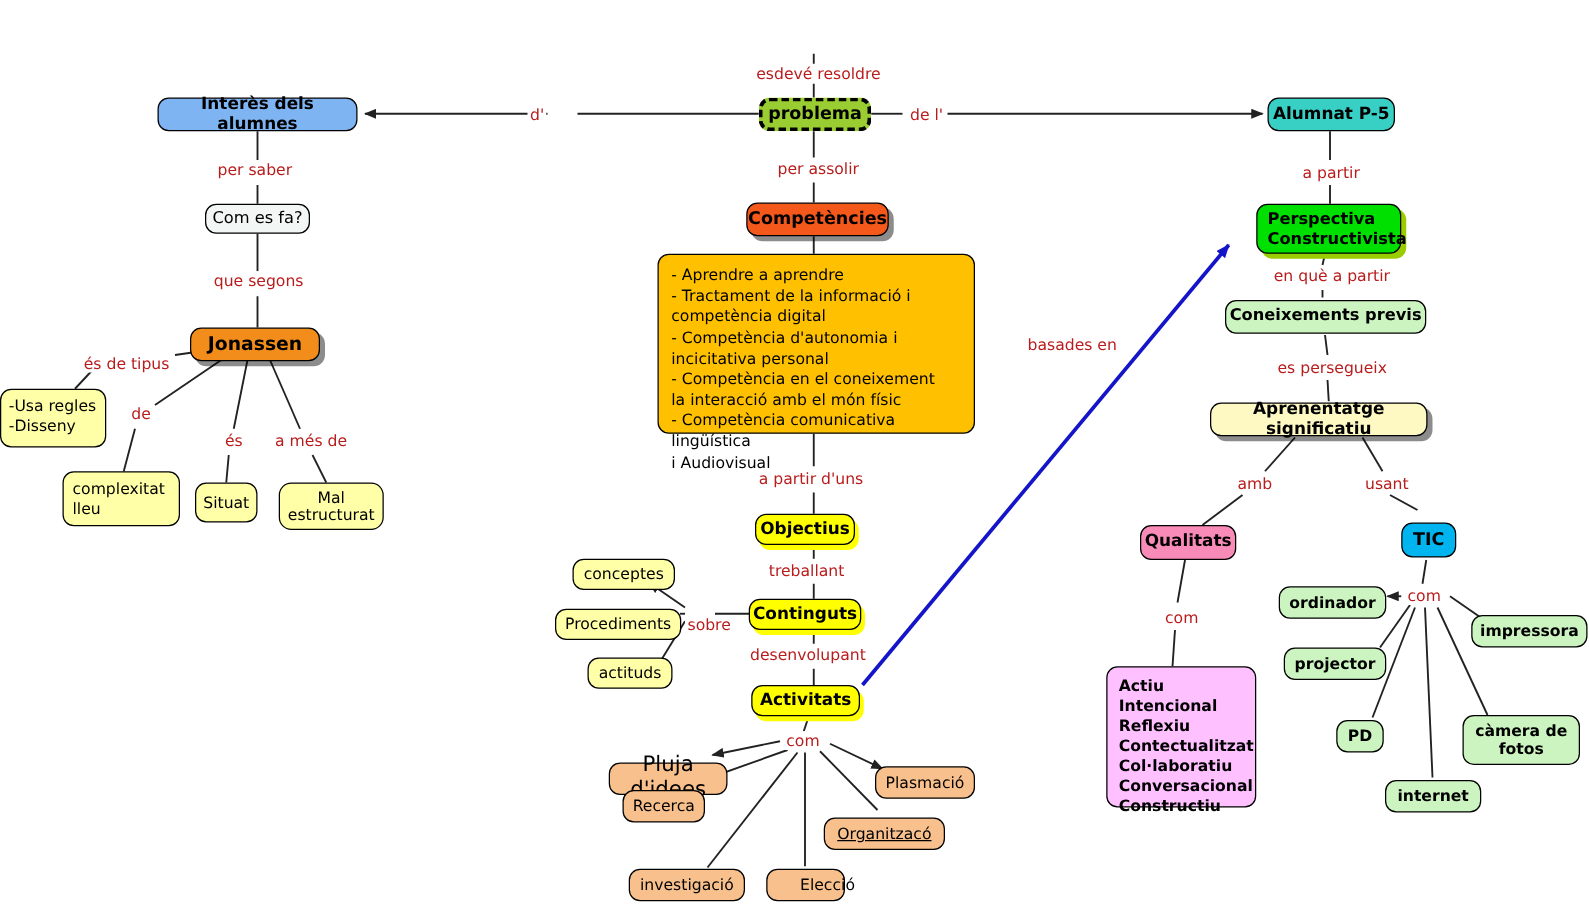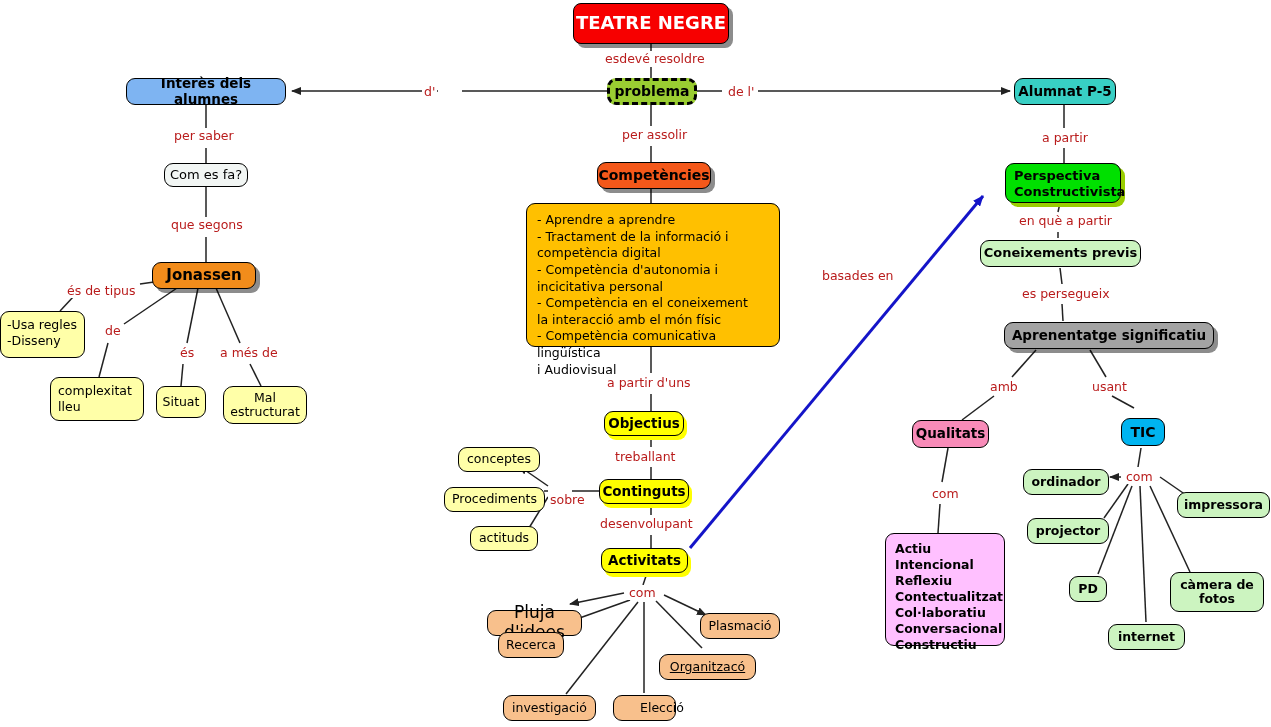--- a/index.html
+++ b/index.html
@@ -143,21 +143,20 @@
 
       <path d="M1121,477 L1110,477" marker-end="url(#ah)"></path>
       <path d="M1128,484 L1104,518"></path>
       <path d="M1132,486 L1098,574"></path>
       <path d="M1140,486 L1146,622"></path>
       <path d="M1150,486 L1190,572"></path>
       <path d="M1160,477 L1186,495"></path>
     </g>
   </svg>
 
-  <div class="node bold sh" style="left:573px;top:3px;width:156px;height:41px;background:#f70000;color:#ffffff;font-size:18px;border-radius:8px;">TEATRE NEGRE</div>
 
   <div class="node bold" style="left:607px;top:78px;width:90px;height:27px;background:#9acd32;font-size:14px;border:3px dashed #000;border-radius:9px;">problema</div>
 
   <div class="node bold" style="left:126px;top:78px;width:160px;height:27px;background:#7eb4f2;font-size:13.5px;">Interès dels alumnes</div>
 
   <div class="node bold" style="left:1014px;top:78px;width:102px;height:27px;background:#38cfc4;font-size:13.5px;">Alumnat P-5</div>
 
   <div class="node" style="left:164px;top:163px;width:84px;height:24px;background:#f2f6f4;font-size:13px;">Com es fa?</div>
 
   <div class="node bold sh" style="left:152px;top:262px;width:104px;height:27px;background:#f28c1b;font-size:15px;">Jonassen</div>
@@ -207,21 +206,21 @@
 
   <div class="node" style="left:659px;top:654px;width:97px;height:26px;background:#f8c08c;font-size:12.5px;text-decoration:underline;">Organitzacó</div>
 
   <div class="node" style="left:700px;top:613px;width:80px;height:26px;background:#f8c08c;font-size:12.5px;">Plasmació</div>
 
   <div class="node bold shg listbox" style="left:1005px;top:163px;width:116px;height:40px;background:#00e000;font-size:13px;padding:4px 8px;line-height:1.2;">Perspectiva
 Constructivista</div>
 
   <div class="node bold" style="left:980px;top:240px;width:161px;height:27px;background:#ccf4c0;font-size:13px;">Coneixements previs</div>
 
-  <div class="node bold sh" style="left:968px;top:322px;width:210px;height:27px;background:#a3a3a3;font-size:13.5px;margin-left:36px;">Aprenentatge significatiu</div>
+  <div class="node bold sh" style="left:968px;top:322px;width:174px;height:27px;background:#fef9c3;font-size:13.5px;">Aprenentatge significatiu</div>
 
   <div class="node bold" style="left:912px;top:420px;width:77px;height:28px;background:#f88bb8;font-size:13.5px;">Qualitats</div>
 
   <div class="node bold listbox" style="left:885px;top:533px;width:120px;height:113px;background:#ffc0ff;font-size:12.5px;padding:7px 9px;line-height:1.28;">Actiu
 Intencional
 Reflexiu
 Contectualitzat
 Col·laboratiu
 Conversacional
 Constructiu</div>

